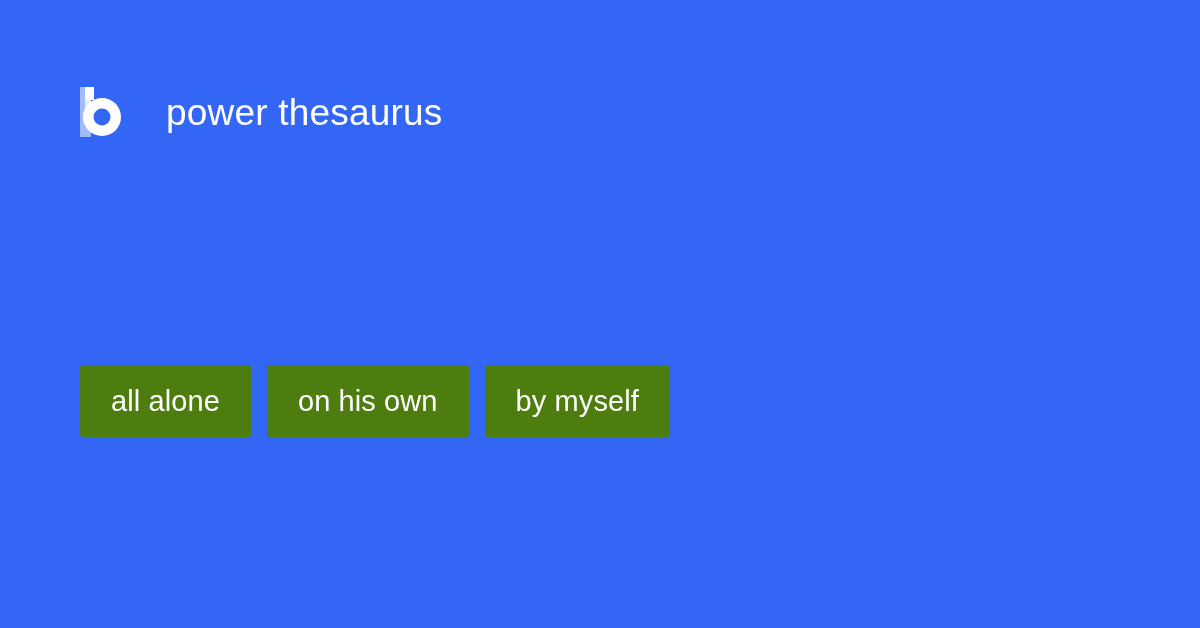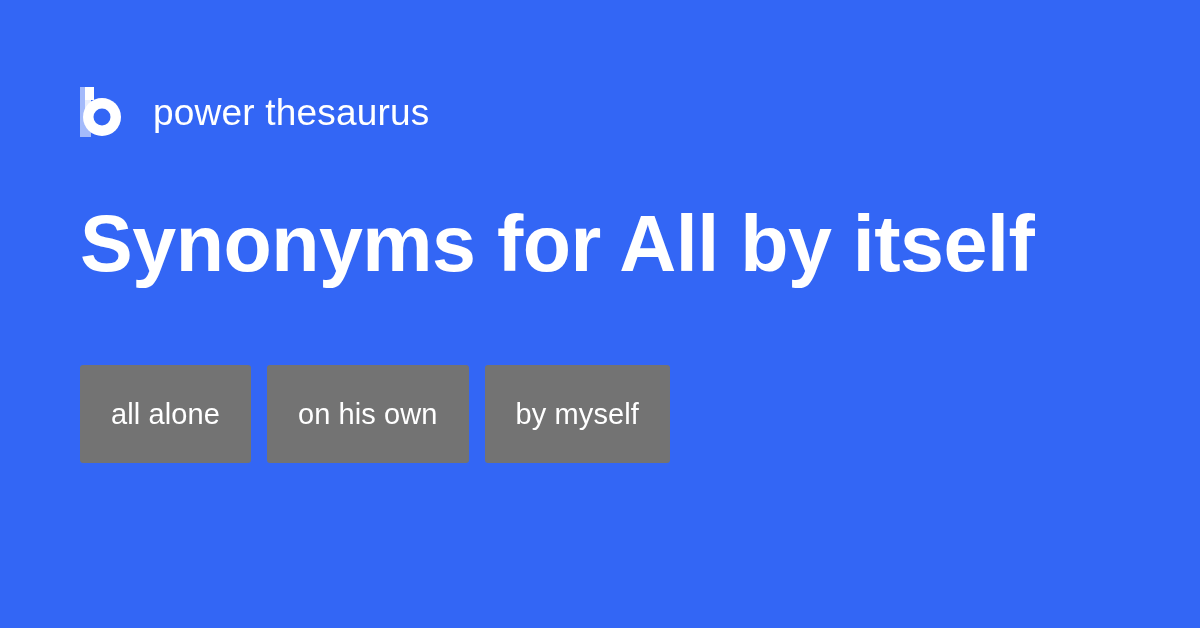--- a/index.html
+++ b/index.html
@@ -34,21 +34,21 @@
   }
 
   .brand-logo {
     width: 46px;
     height: 50px;
     display: block;
     flex: 0 0 auto;
   }
 
   .brand-name {
-    margin-left: 27px;
+    margin-left: 40px;
     font-family: "Liberation Sans", sans-serif;
     font-size: 37px;
     line-height: 1;
     font-weight: 400;
     letter-spacing: 0.2px;
     color: #ffffff;
     white-space: nowrap;
   }
 
   
@@ -74,26 +74,26 @@
     top: 365px;
     width: 1040px;
     display: flex;
     flex-wrap: wrap;
     gap: 18px 16px;
     align-content: flex-start;
   }
 
   .tag {
     box-sizing: border-box;
-    height: 98px;
+    height: 72px;
     padding: 0 31px;
     display: flex;
     align-items: center;
     justify-content: center;
-    background: #737373;
+    background: #4d7c0f;
     border-radius: 3px;
     color: #ffffff;
     font-family: "Liberation Sans", sans-serif;
     font-size: 29px;
     line-height: 1;
     font-weight: 400;
     letter-spacing: 0.1px;
     white-space: nowrap;
     cursor: pointer;
     user-select: none;
@@ -113,21 +113,20 @@
 
       <circle cx="22" cy="30" r="19" fill="#ffffff"></circle>
 
       <circle cx="22" cy="30" r="8.5" fill="#3366f5"></circle>
 
       <rect x="5" y="13" width="6" height="20" fill="#ffffff" opacity="0.75"></rect>
     </svg>
     <span class="brand-name">power thesaurus</span>
   </div>
 
-  <h1 class="headline">Synonyms for All by itself</h1>
 
   <div class="tag-cloud">
     <span class="tag">all alone</span>
     <span class="tag">on his own</span>
     <span class="tag">by myself</span>
   </div>
 
 </div>
 
 </body></html>

